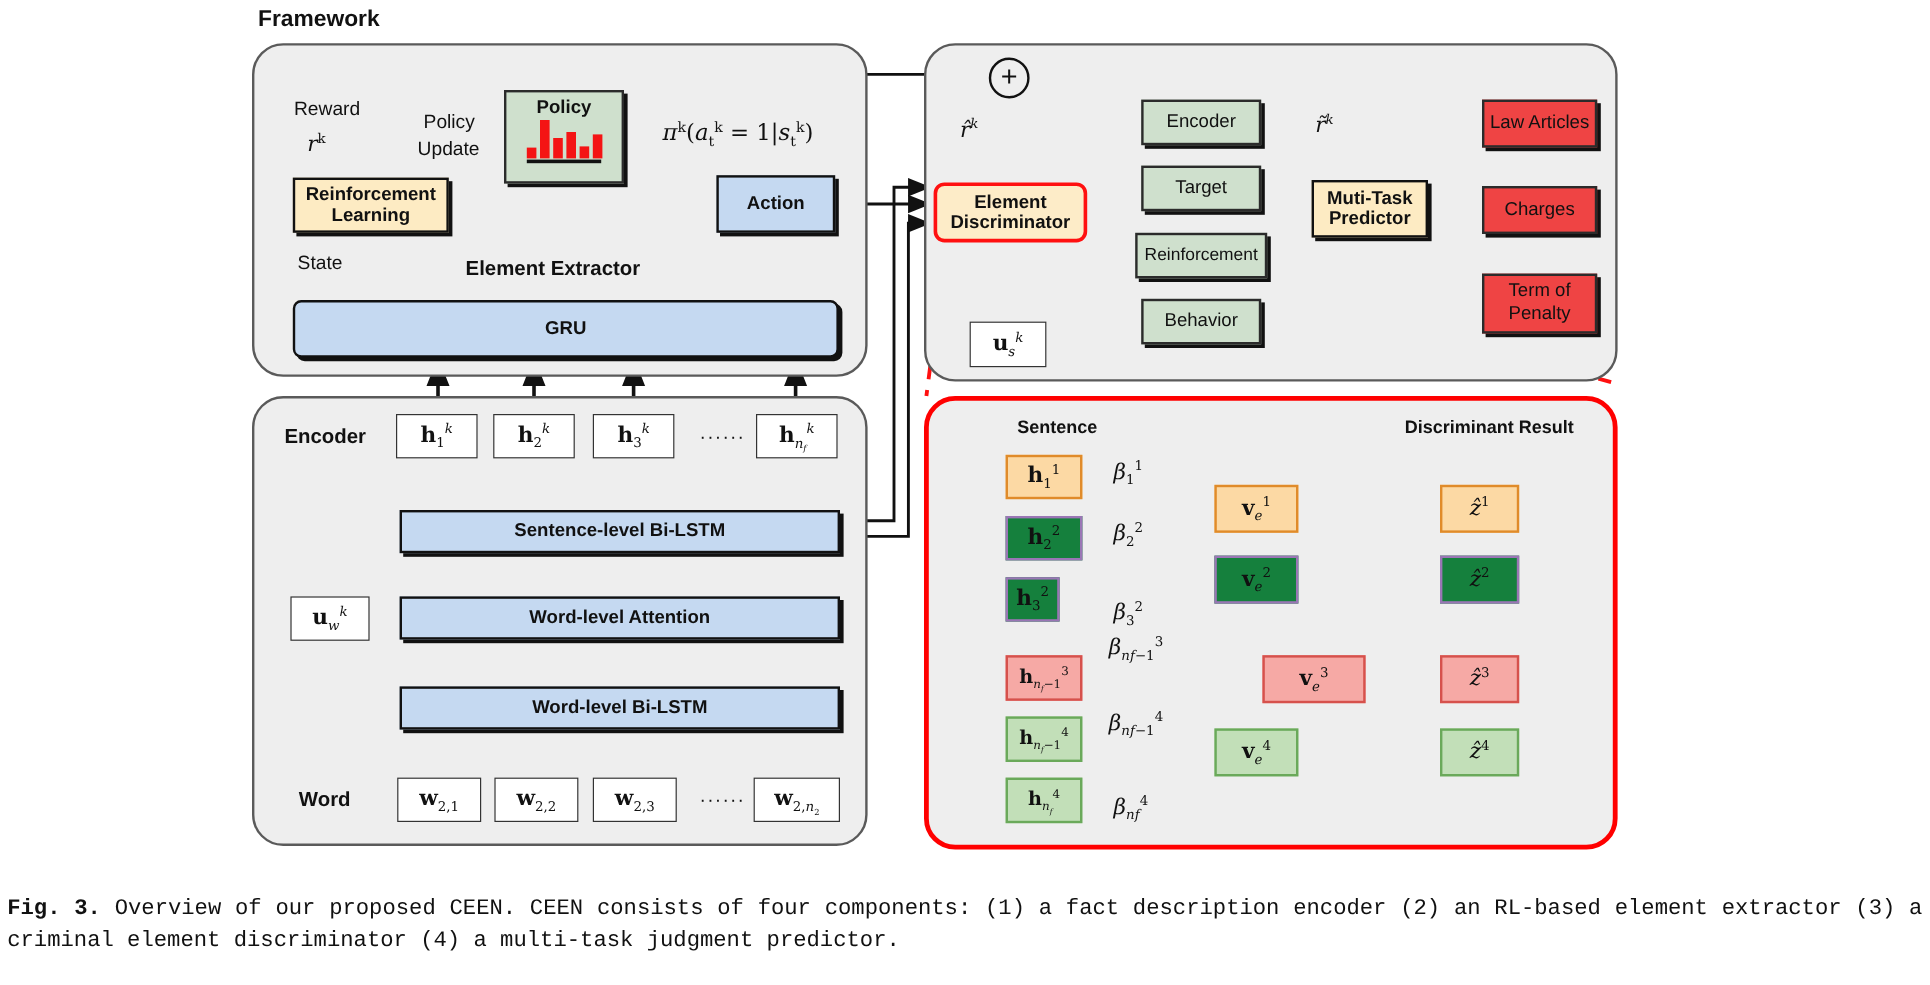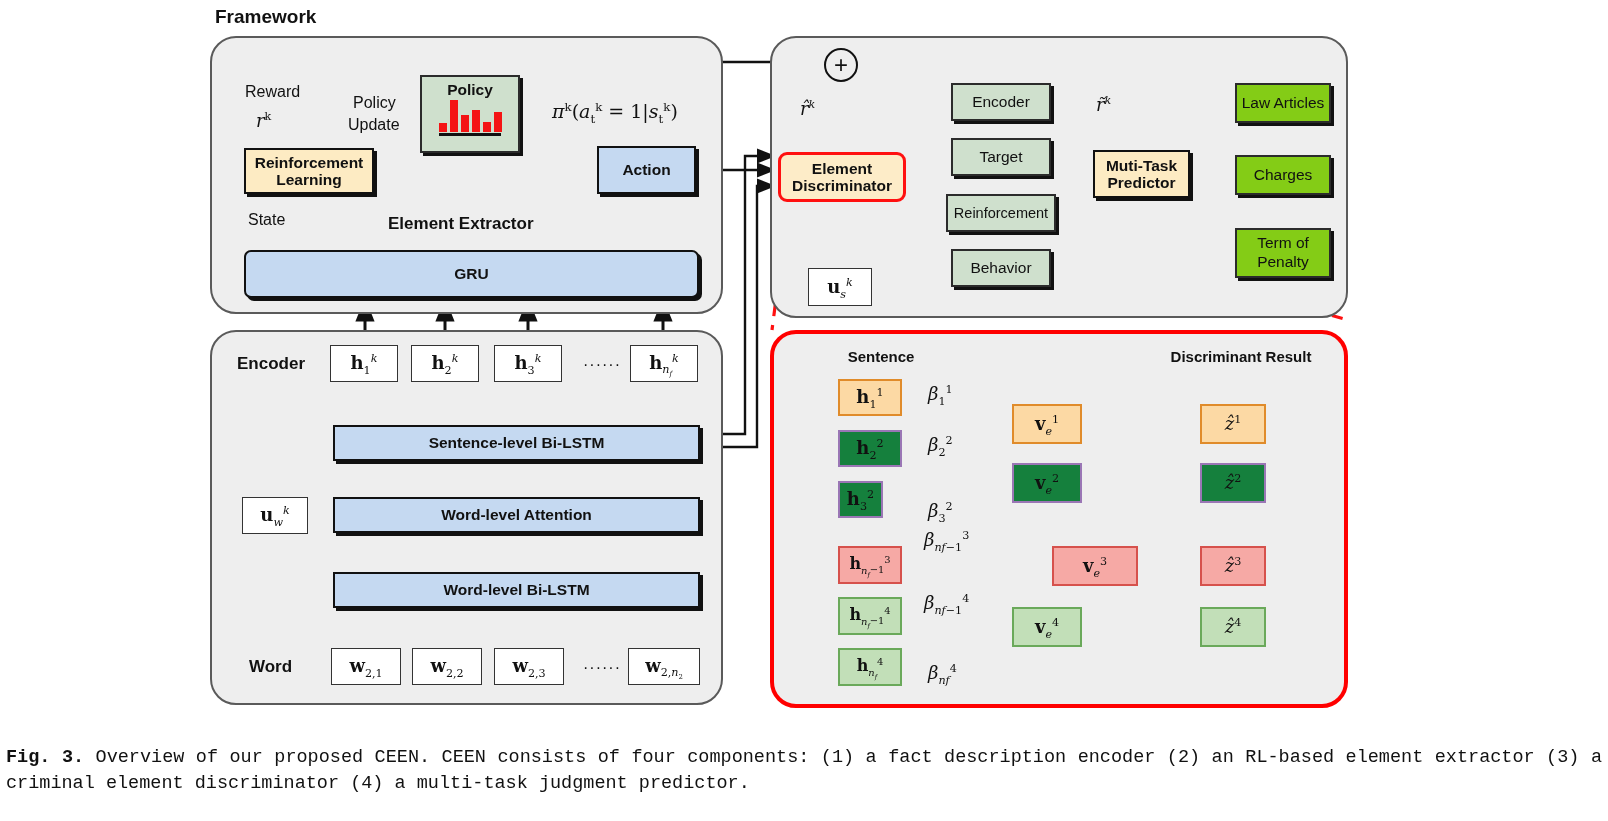--- a/index.html
+++ b/index.html
@@ -12,21 +12,21 @@
   .panel-red{background:#eeeeee;border:4px solid #ff0000;border-radius:26px;box-sizing:border-box;}
   
   .box{box-sizing:border-box;display:flex;align-items:center;justify-content:center;text-align:center;
        line-height:1.12;}
   .box-shadow{box-shadow:3px 3px 0 0 #111;}
   .b-white{background:#ffffff;border:1.6px solid #333;}
   .b-blue{background:#c5d9f1;border:2.2px solid #111;}
   .b-blue-r{background:#c5d9f1;border:2.2px solid #111;border-radius:7px;}
   .b-yellow{background:#fdebc3;border:2.2px solid #111;}
   .b-green{background:#cfe0cd;border:2.2px solid #2b2b2b;}
-  .b-pink{background:#84cc16;border:2.2px solid #2b2b2b;}
+  .b-pink{background:#ef4444;border:2.2px solid #2b2b2b;}
   .b-disc{background:#fdecc8;border:3px solid #ff1010;border-radius:9px;}
   
   .d-orange{background:#fcd9a4;border:2px solid #e08b2a;}
   .d-purple{background:#15803d;border:2px solid #9a76b5;}
   .d-red{background:#f6a9a5;border:2px solid #d6514c;}
   .d-green{background:#c2dfb8;border:2px solid #6aa95a;}
   
   .t-title{font-weight:bold;font-size:19px;color:#111;}
   .t-grouplabel{font-weight:bold;font-size:17px;color:#111;}
   .t-boxbold{font-weight:bold;font-size:15.5px;color:#111;}

